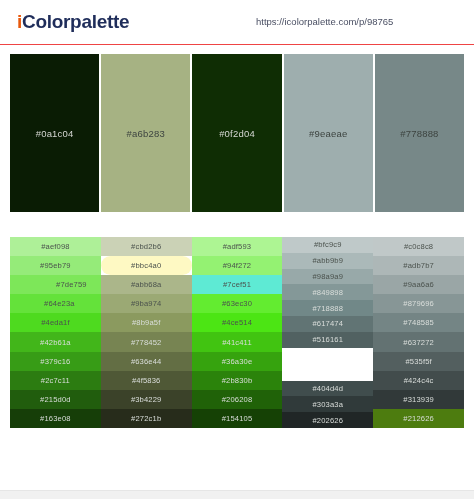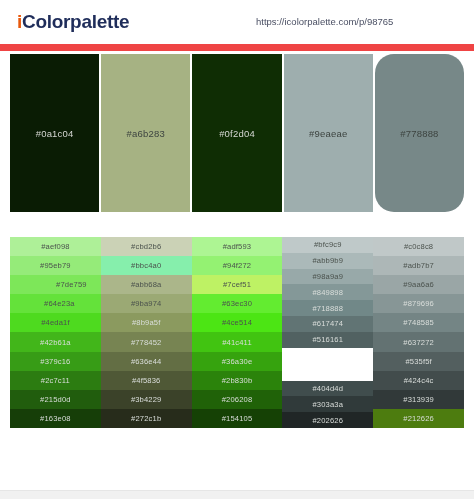--- a/index.html
+++ b/index.html
@@ -12,21 +12,21 @@
     height: 499px;
     font-family: "Liberation Sans", sans-serif;
     overflow: hidden;
     position: relative;
   }
 
   
   .header {
     height: 44px;
     background: #ffffff;
-    border-bottom: 7px solid #ef4444;
+    border-bottom: 1px solid #ef4444;
     display: flex;
     align-items: center;
     position: relative;
   }
   .logo {
     margin-left: 17px;
     font-size: 19px;
     font-weight: bold;
     letter-spacing: -0.3px;
     white-space: nowrap;
@@ -123,21 +123,21 @@
     </div>
     <div class="swatch light" style="background: rgb(166, 178, 131);">
       <span class="swatch-label">#a6b283</span>
     </div>
     <div class="swatch dark" style="background: rgb(15, 45, 4);">
       <span class="swatch-label">#0f2d04</span>
     </div>
     <div class="swatch light" style="background: rgb(158, 174, 174);">
       <span class="swatch-label">#9eaeae</span>
     </div>
-    <div class="swatch light" style="background: rgb(119, 136, 136); border-radius: 19px;">
+    <div class="swatch light" style="background: rgb(119, 136, 136);">
       <span class="swatch-label">#778888</span>
     </div>
   </div>
 
 <div class="grid" id="shades-grid">
     <div class="grid-col">
       <div class="tile light" style="background: rgb(174, 240, 152);">
         <span class="tile-label">#aef098</span>
       </div>
       <div class="tile light" style="background: rgb(149, 235, 121);">
@@ -165,21 +165,21 @@
         <span class="tile-label">#215d0d</span>
       </div>
       <div class="tile dark" style="background: rgb(22, 62, 8);">
         <span class="tile-label">#163e08</span>
       </div>
     </div>
     <div class="grid-col">
       <div class="tile light" style="background: rgb(203, 210, 182);">
         <span class="tile-label">#cbd2b6</span>
       </div>
-      <div class="tile light" style="background: #86efac;">
+      <div class="tile light" style="background: #fef9c3; border-radius: 11px;">
         <span class="tile-label">#bbc4a0</span>
       </div>
       <div class="tile light" style="background: rgb(171, 182, 138);">
         <span class="tile-label">#abb68a</span>
       </div>
       <div class="tile light" style="background: rgb(155, 169, 116);">
         <span class="tile-label">#9ba974</span>
       </div>
       <div class="tile dark" style="background: rgb(139, 154, 95);">
         <span class="tile-label">#8b9a5f</span>
@@ -200,21 +200,21 @@
         <span class="tile-label">#272c1b</span>
       </div>
     </div>
     <div class="grid-col">
       <div class="tile light" style="background: rgb(173, 245, 147);">
         <span class="tile-label">#adf593</span>
       </div>
       <div class="tile light" style="background: rgb(148, 242, 114);">
         <span class="tile-label">#94f272</span>
       </div>
-      <div class="tile light" style="background: #bef264;">
+      <div class="tile light" style="background: #5eead4;">
         <span class="tile-label">#7cef51</span>
       </div>
       <div class="tile light" style="background: rgb(99, 236, 48);">
         <span class="tile-label">#63ec30</span>
       </div>
       <div class="tile light" style="background: rgb(76, 229, 20);">
         <span class="tile-label">#4ce514</span>
       </div>
       <div class="tile dark" style="background: rgb(65, 196, 17);">
         <span class="tile-label">#41c411</span>

